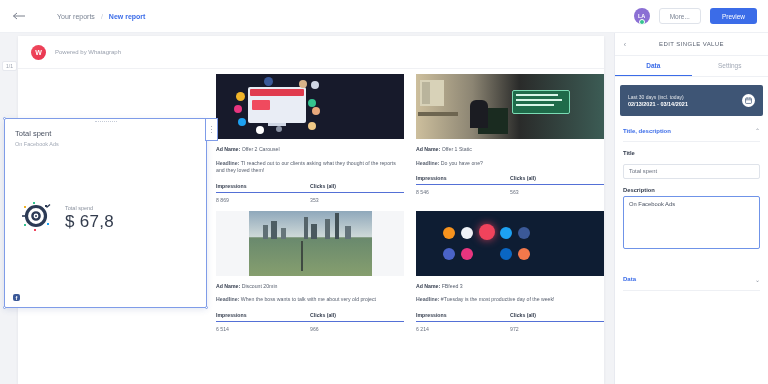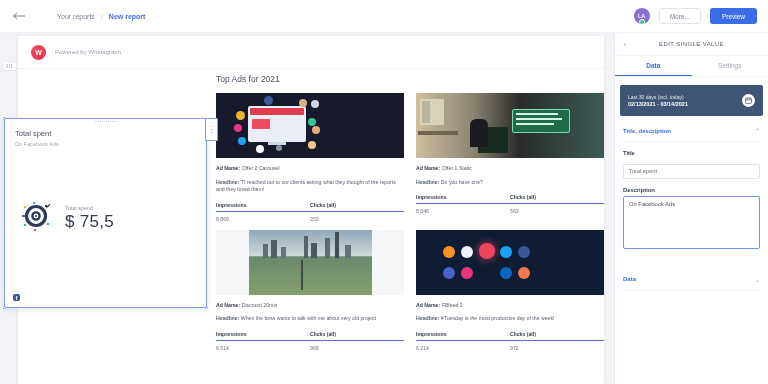--- a/index.html
+++ b/index.html
@@ -197,21 +197,20 @@
     <div class="report-sheet">
 
       <div class="brandbar">
         <div class="brand-logo">
           <span>W</span>
         </div>
         <div class="brand-text">Powered by Whatagraph</div>
       </div>
 
       <div class="ads-section">
-        <div class="ads-title">Top Ads for 2021</div>
         <div class="ads-grid">
 
           <div class="ad-card">
             <div class="ad-thumb">
               <div class="thumb-a">
                 <div style="position:absolute;left:32px;top:13px;width:58px;height:36px;background:#e9edf5;border-radius:2px;"></div>
                 <div style="position:absolute;left:34px;top:15px;width:54px;height:7px;background:#e03b4e;border-radius:1px;"></div>
                 <div style="position:absolute;left:36px;top:26px;width:18px;height:10px;background:#f04a5e;border-radius:1px;"></div>
                 <div style="position:absolute;left:52px;top:49px;width:18px;height:3px;background:#cfd6e4;"></div>
                 <div class="bubble" style="left:48px;top:3px;width:9px;height:9px;background:#3b5998;"></div>
@@ -376,21 +375,21 @@
             <rect x="5" y="7" width="2" height="2" fill="#f0b429"></rect>
             <rect x="14" y="3" width="2" height="2" fill="#34c38f"></rect>
             <rect x="26" y="6" width="2" height="2" fill="#2c3a55"></rect>
             <rect x="5" y="25" width="2" height="2" fill="#34c38f"></rect>
             <rect x="15" y="30" width="2" height="2" fill="#f0435c"></rect>
             <rect x="28" y="24" width="2" height="2" fill="#1da1f2"></rect>
           </svg>
         </div>
         <div>
           <div class="kpi-label">Total spend</div>
-          <div class="kpi-value">$ 75,5</div>
+          <div class="kpi-value">$ 67,8</div>
         </div>
       </div>
 
       <div class="wc-fb">
         <span>f</span>
       </div>
 
       <div class="handle" style="left:-2px;top:-2px;"></div>
       <div class="handle" style="right:-2px;bottom:-2px;"></div>
       <div class="handle" style="left:-2px;bottom:-2px;"></div>

